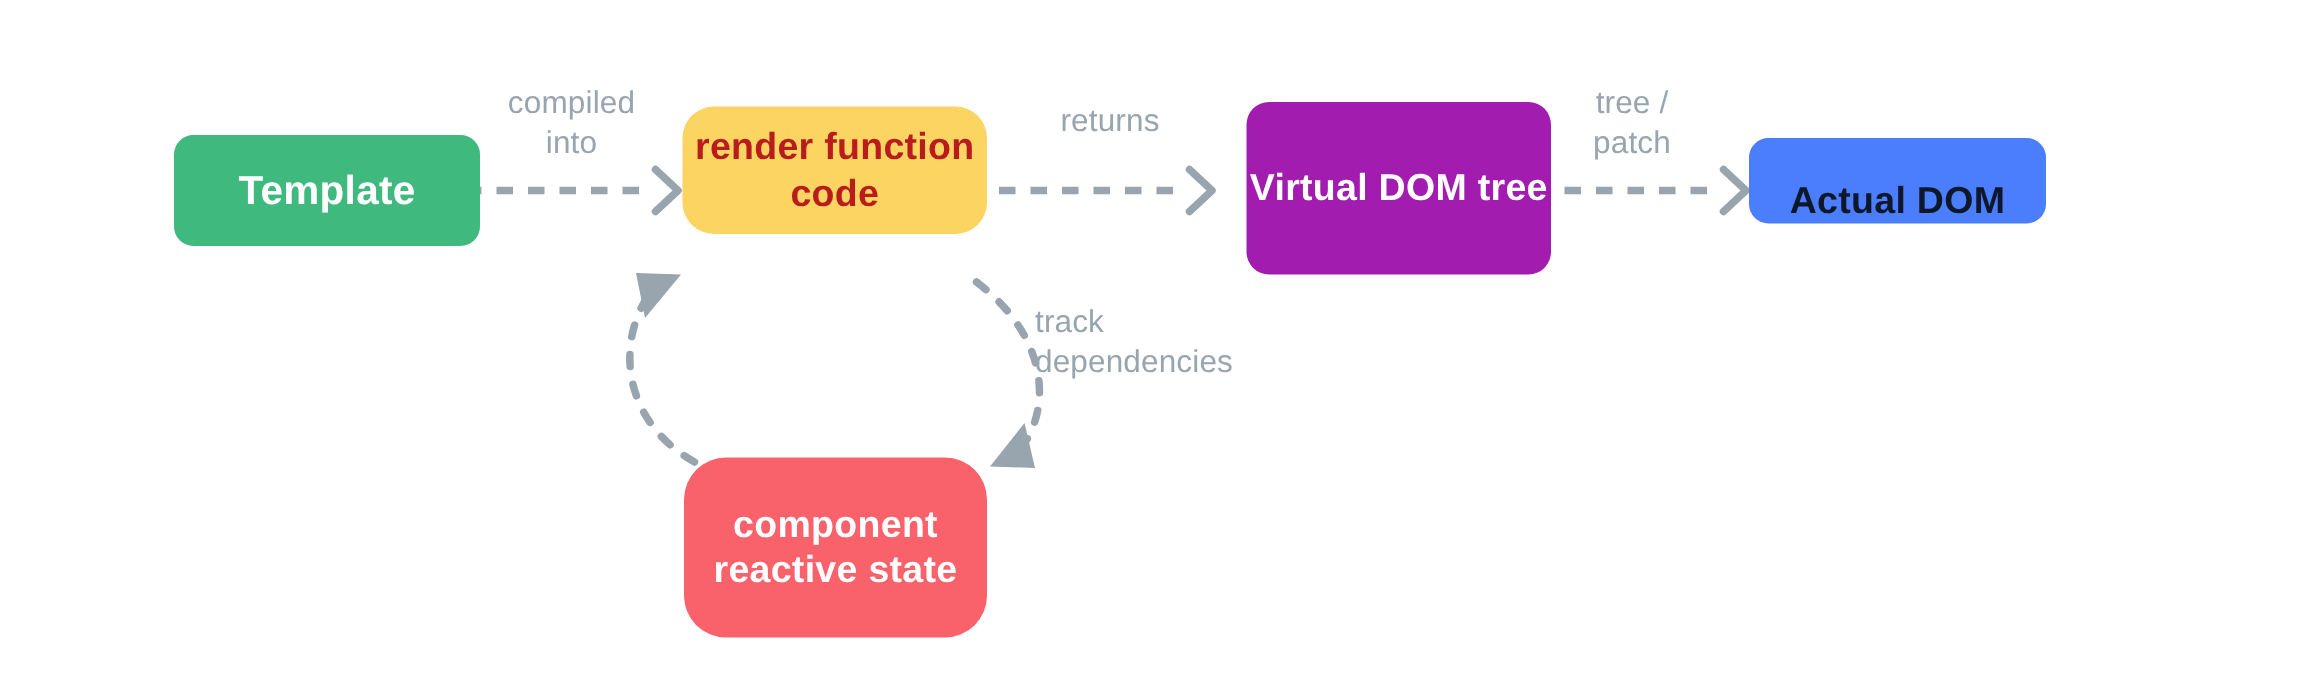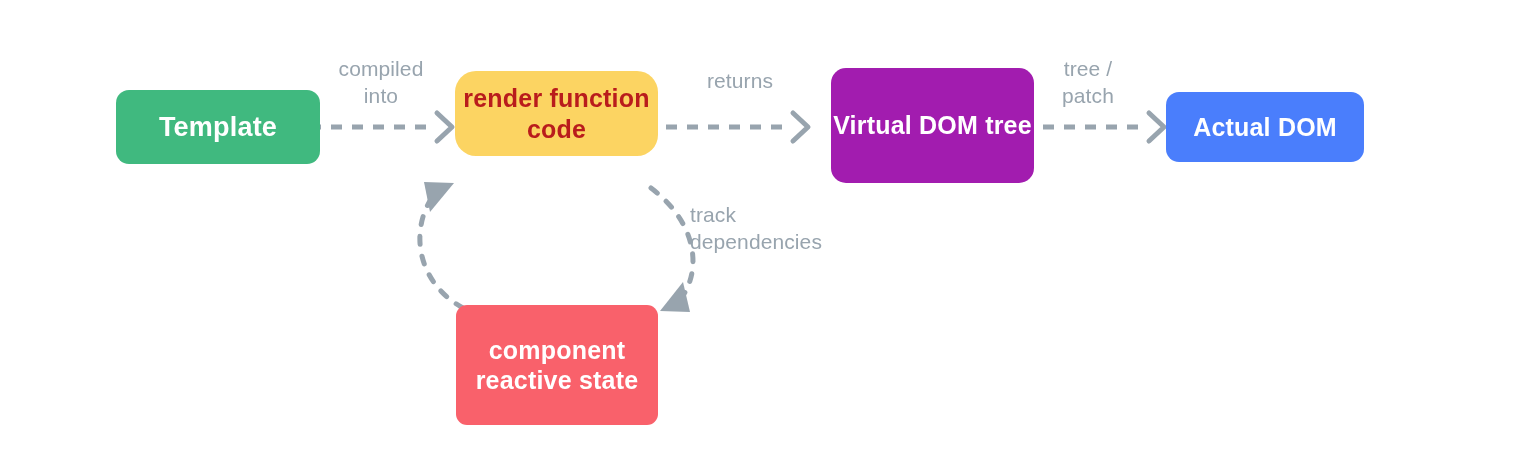--- a/index.html
+++ b/index.html
@@ -50,32 +50,33 @@
   }
   .node-vdom {
     left: 811px; top: 68px; width: 203px; height: 115px;
     background: #a21caf;
     color: #ffffff;
     font-size: 25px;
     border-radius: 15px;
     margin-left: 20px;
   }
   .node-actual {
-    left: 1166px; top: 92px; width: 198px; height: 70px;
+    left: 1166px; top: 92px; width: 198px; height: 57px;
     background: #4a7efc;
-    color: #ffffff;
+    color: #0f172a;
     font-size: 25px;
     border-radius: 13px;
+    align-items: flex-end;
   }
   .node-state {
     left: 456px; top: 305px; width: 202px; height: 120px;
     background: #f9616b;
     color: #ffffff;
     font-size: 25px;
-    border-radius: 11px;
+    border-radius: 28px;
   }
   .edge-label {
     position: absolute;
     color: #98a4ae;
     font-size: 21px;
     line-height: 1.28;
     text-align: center;
     font-weight: normal;
     letter-spacing: 0.1px;
     white-space: pre-line;

